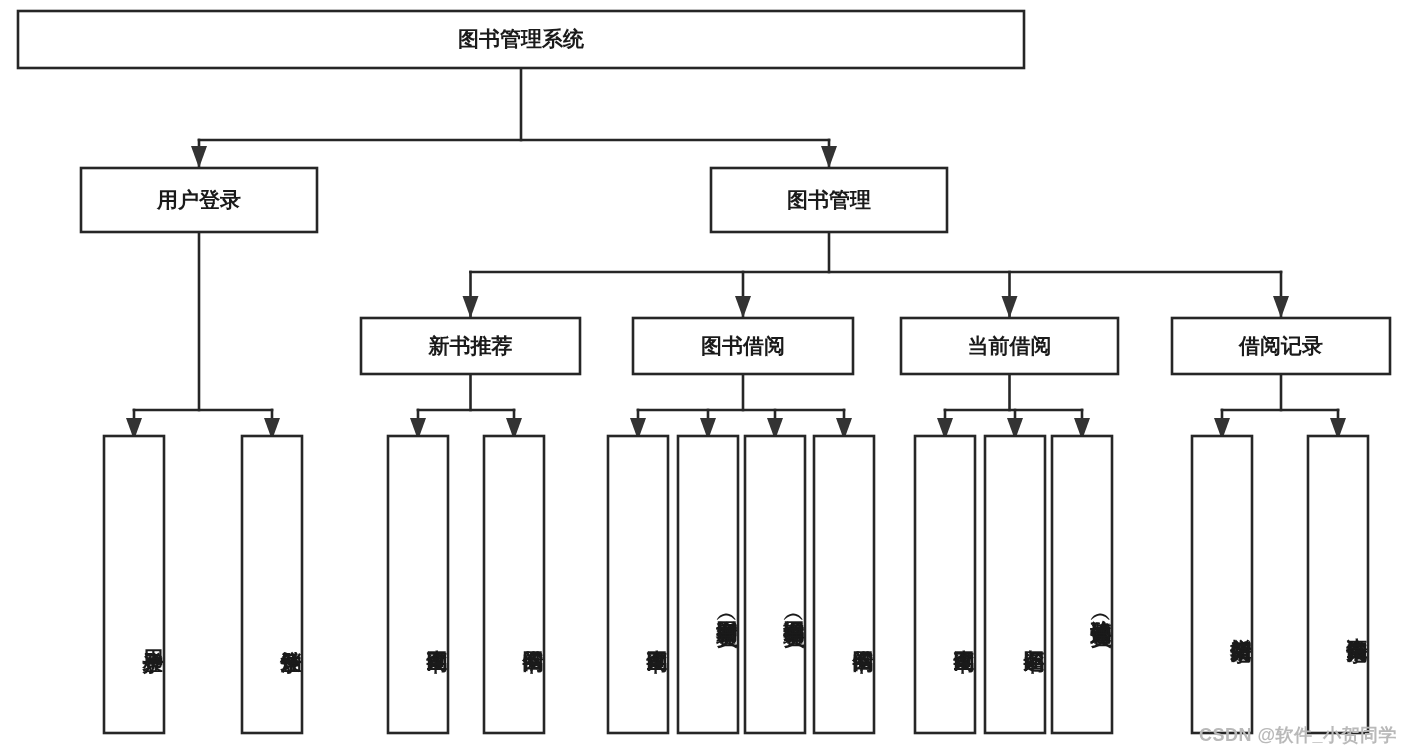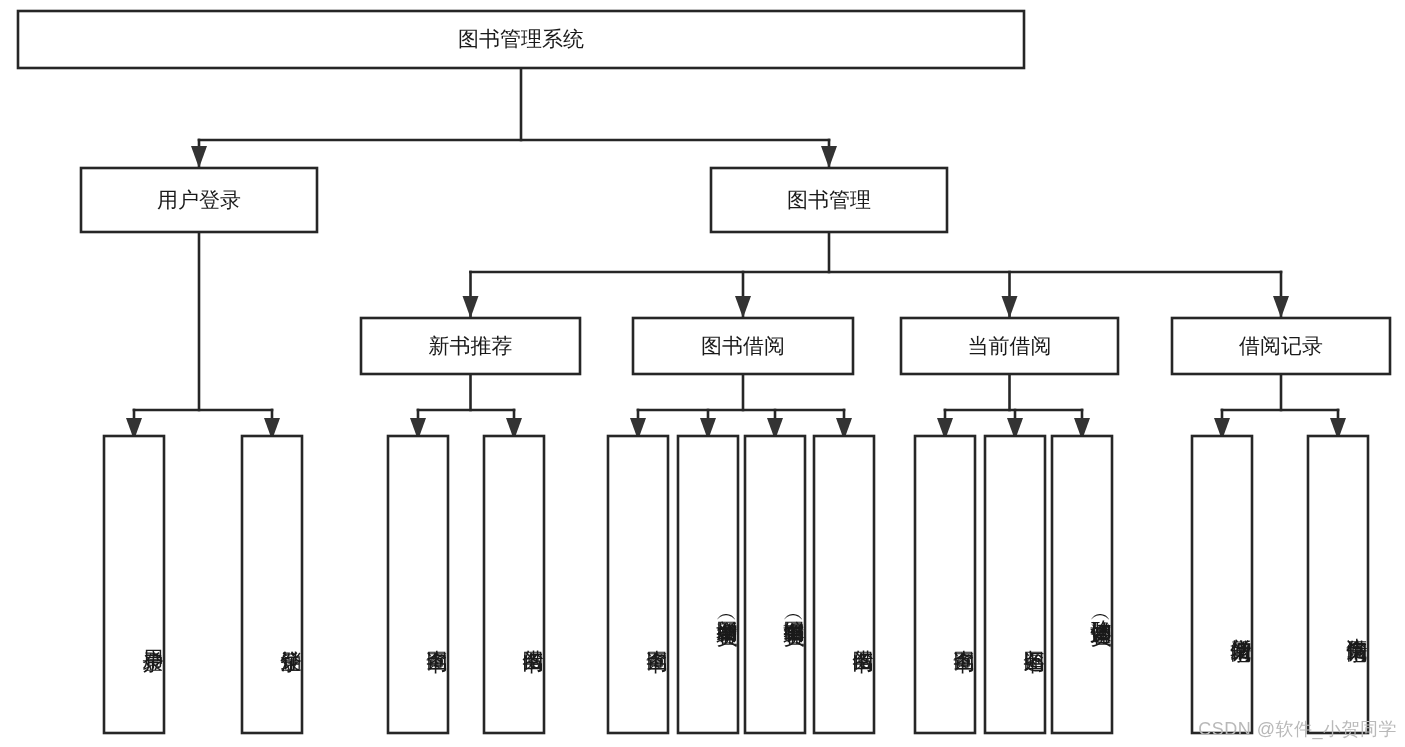--- a/index.html
+++ b/index.html
@@ -1,20 +1,20 @@
 <!DOCTYPE html>
 <html><head>
 <meta charset="utf-8">
 <style>
   html,body{margin:0;padding:0;background:#ffffff;}
   body{
     font-family:"Liberation Sans","DejaVu Sans",sans-serif;
     width:1405px;height:747px;overflow:hidden;
   }
-  #diagram-root{position:relative;width:1405px;height:747px;background:#fff;}
+  #diagram-root{position:relative;width:1405px;height:747px;background:#fff;font-weight:bold;}
   svg#tree{position:absolute;left:0;top:0;width:1405px;height:747px;}
   .node-box{fill:#ffffff;stroke:#262626;stroke-width:2.6;}
   .conn{stroke:#262626;stroke-width:2.6;fill:none;stroke-linecap:square;}
   .arrow-head{fill:#333333;}
   .node-label{
     font-family:"Liberation Sans","DejaVu Sans",sans-serif;
     font-size:21px;fill:#1a1a1a;dominant-baseline:middle;text-anchor:middle;
   }
   .leaf-label{
     position:absolute;
@@ -22,21 +22,21 @@
     font-size:21px;color:#1a1a1a;
     writing-mode:vertical-rl;
     text-orientation:upright;
     letter-spacing:1px;
     line-height:1;
     display:flex;align-items:flex-start;justify-content:center;
     white-space:nowrap;
     pointer-events:none;
   }
   .watermark{
-    position:absolute;right:8px;bottom:6px;
+    position:absolute;right:8px;bottom:0;
     font-family:"Liberation Sans","DejaVu Sans",sans-serif;
     font-size:18px;color:#b9b9b9;letter-spacing:.5px;white-space:nowrap;
   }
 </style>
 </head>
 <body>
 
 <div id="diagram-root">
 
   <svg id="tree" viewBox="0 0 1405 747" xmlns="http://www.w3.org/2000/svg">

